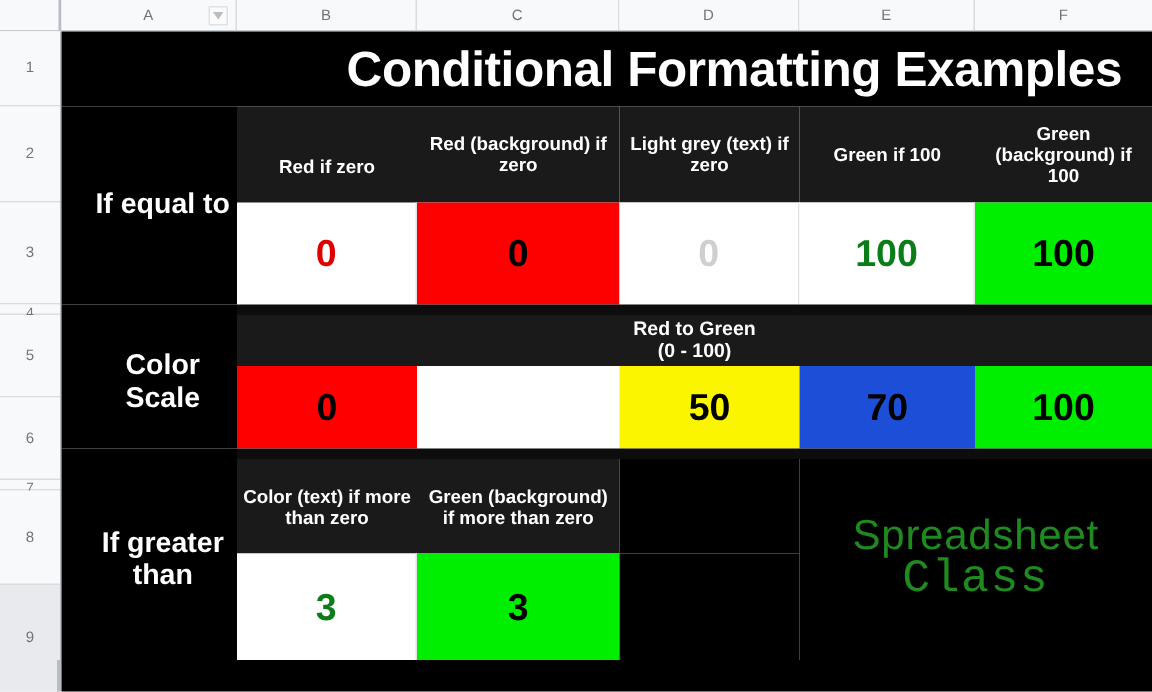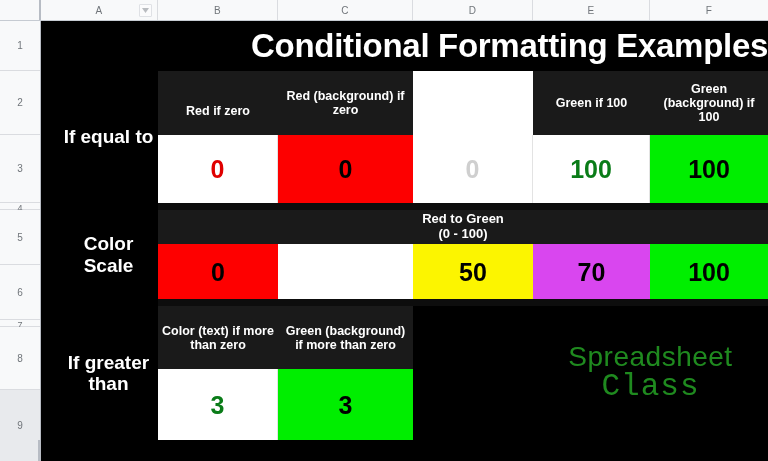--- a/index.html
+++ b/index.html
@@ -64,32 +64,32 @@
   .hdr-white{color:#fff;font-weight:bold;font-size:12.5px;padding:0 3px;}
   .sect-label{color:#fff;font-weight:bold;font-size:19px;padding-left:18px;}
   .val{font-weight:bold;font-size:25px;}
   .val-red{color:#e00000;}
   .val-black{color:#000;}
   .val-grey{color:#cfcfcf;}
   .val-green{color:#0a7c18;}
 
   .title-cell{
     color:#fff;font-weight:bold;font-size:33px;
-    justify-content:flex-end;padding-right:0;letter-spacing:-.3px;
+    justify-content:flex-end;padding-right:20px;letter-spacing:-.3px;
   }
 
   
   .spacer{background:#0d0d0d;}
   .spacer-blk{background:#000;}
 
   
   .cs-red{background:#fe0000;}
   .cs-orange{background:#fb9b00;}
   .cs-yellow{background:#fcf500;}
-  .cs-ygreen{background:#d946ef;}
+  .cs-ygreen{background:#1d4ed8;}
   .cs-green{background:#00ef00;}
   .bg-red{background:#fd0000;}
   .bg-green{background:#00ee00;}
 
   .scale-title{color:#fff;font-weight:bold;font-size:13px;}
 
   
   .logo{
     position:absolute;box-sizing:border-box;background:#000;
     display:flex;flex-direction:column;align-items:center;justify-content:center;
@@ -173,20 +173,23 @@
   <div class="cell blk sect-label" style="left:41px;top:71px;width:117px;height:132px;">
     <span>If equal to</span>
   </div>
 
   <div class="cell charcoal hdr-white" style="left:158px;top:71px;width:120px;height:80px;">
     <span>Red if zero</span>
   </div>
   <div class="cell charcoal hdr-white" style="left:278px;top:71px;width:135px;height:64px;">
     <span>Red (background) if zero</span>
   </div>
+  <div class="cell charcoal hdr-white" style="left:413px;top:71px;width:120px;height:64px;">
+    <span>Light grey (text) if zero</span>
+  </div>
   <div class="cell charcoal hdr-white" style="left:533px;top:71px;width:117px;height:64px;">
     <span>Green if 100</span>
   </div>
   <div class="cell charcoal hdr-white" style="left:650px;top:71px;width:118px;height:64px;">
     <span>Green (background) if 100</span>
   </div>
 
   <div class="cell white val val-red" style="left:158px;top:135px;width:120px;height:68px;border-right:1px solid #e3e3e3;">
     <span>0</span>
   </div>

